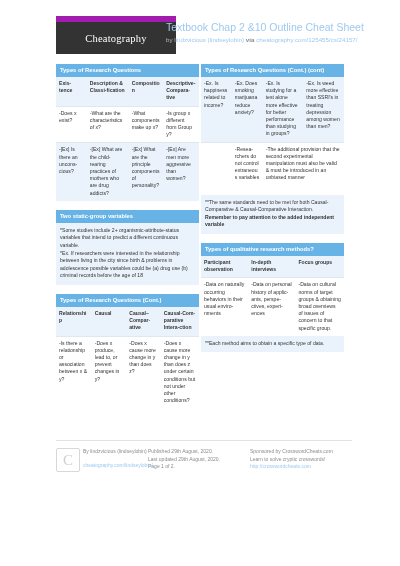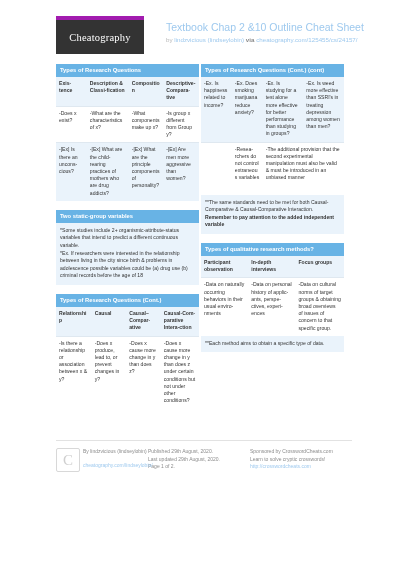--- a/index.html
+++ b/index.html
@@ -29,24 +29,24 @@
     position: absolute;
     left: 56px;
     top: 16px;
     width: 296px;
     height: 42px;
   }
   .logo-box {
     position: absolute;
     left: 0;
     top: 0;
-    width: 88px;
+    width: 120px;
     height: 38px;
     background: #333333;
-    border-top: 4px solid #a21caf;
+    border-top: 6px solid #a21caf;
     box-sizing: border-box;
     display: flex;
     align-items: center;
     justify-content: center;
     text-align: center;
   }
   .logo-text {
     color: #ffffff;
     font-family: "Liberation Serif", serif;
     font-size: 10.5px;

